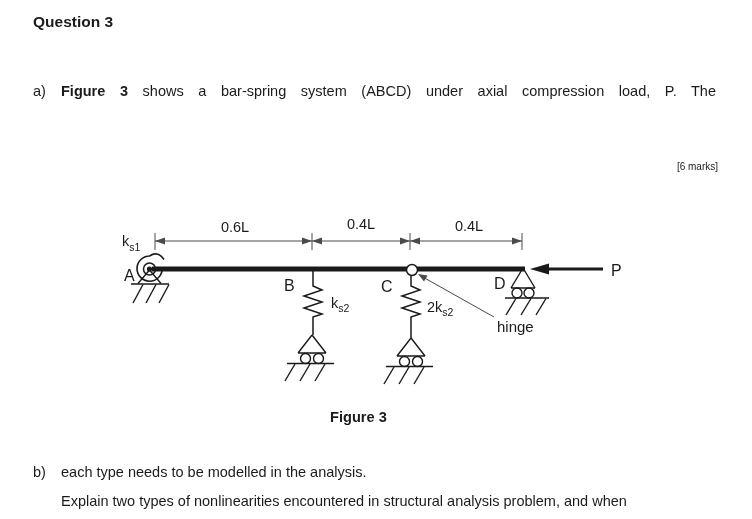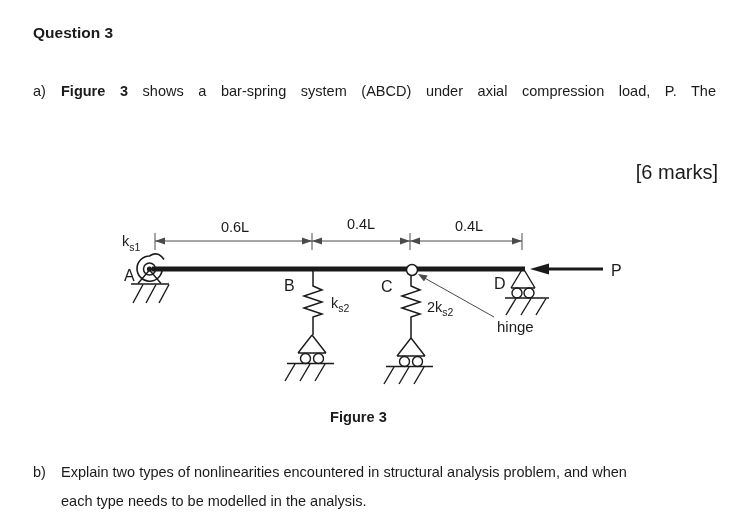--- a/index.html
+++ b/index.html
@@ -8,28 +8,28 @@
     background:#ffffff;
     font-family:"Liberation Sans", sans-serif;
     color:#1b1b1b;
     position:relative;
     overflow:hidden;
   }
   .abs { position:absolute; }
   .b { font-weight:bold; }
   .i { font-style:italic; }
   sub { font-size:10px; line-height:0; vertical-align:-3px; }
-  #question-title { left:33px; top:24px; font-size:15.5px; font-weight:bold; }
+  #question-title { left:33px; top:13px; font-size:15.5px; font-weight:bold; }
   .para { font-size:14.5px; }
   .para .marker { position:absolute; left:0; top:0; line-height:29px; }
   .para .lines { margin-left:28px; }
   .rline { line-height:29px; }
   .rline.just { text-align:justify; text-align-last:justify; }
   #para-a { left:33px; top:77px; width:683px; }
-  #marks-line { left:33px; top:161px; width:685px; text-align:right; font-size:20px; }
+  #marks-line { left:33px; top:161px; width:685px; text-align:right; font-size:10px; }
   #figure-caption { left:330px; top:409px; font-size:14.6px; font-weight:bold; }
   #para-b { left:33px; top:458px; width:661px; }
   #figure-svg { left:0; top:0; }
   svg text { fill:#1b1b1b; }
 </style>
 </head>
 <body>
 
 <div class="abs" id="question-title">Question 3</div>
 
@@ -141,16 +141,16 @@
     <polygon points="418,274 427.6,275.4 424,281.6" fill="#4a4a4a"></polygon>
   </g>
   <text x="497" y="332" font-size="15">hinge</text>
 </svg>
 
 <div class="abs" id="figure-caption">Figure 3</div>
 
 <div class="abs para" id="para-b">
   <span class="marker">b)</span>
   <div class="lines">
+      <div class="rline"><span>each type needs to be modelled in the analysis.</span></div>
       <div class="rline"><span>Explain two types of nonlinearities encountered in structural analysis problem, and when</span></div>
-      <div class="rline"><span>each type needs to be modelled in the analysis.</span></div>
     </div>
 </div>
 
 </body></html>

